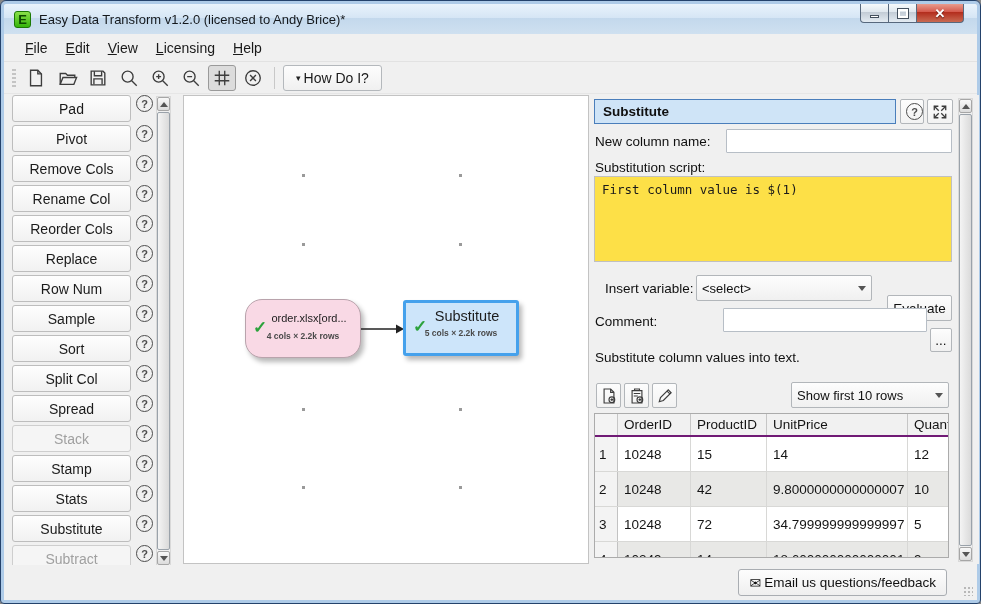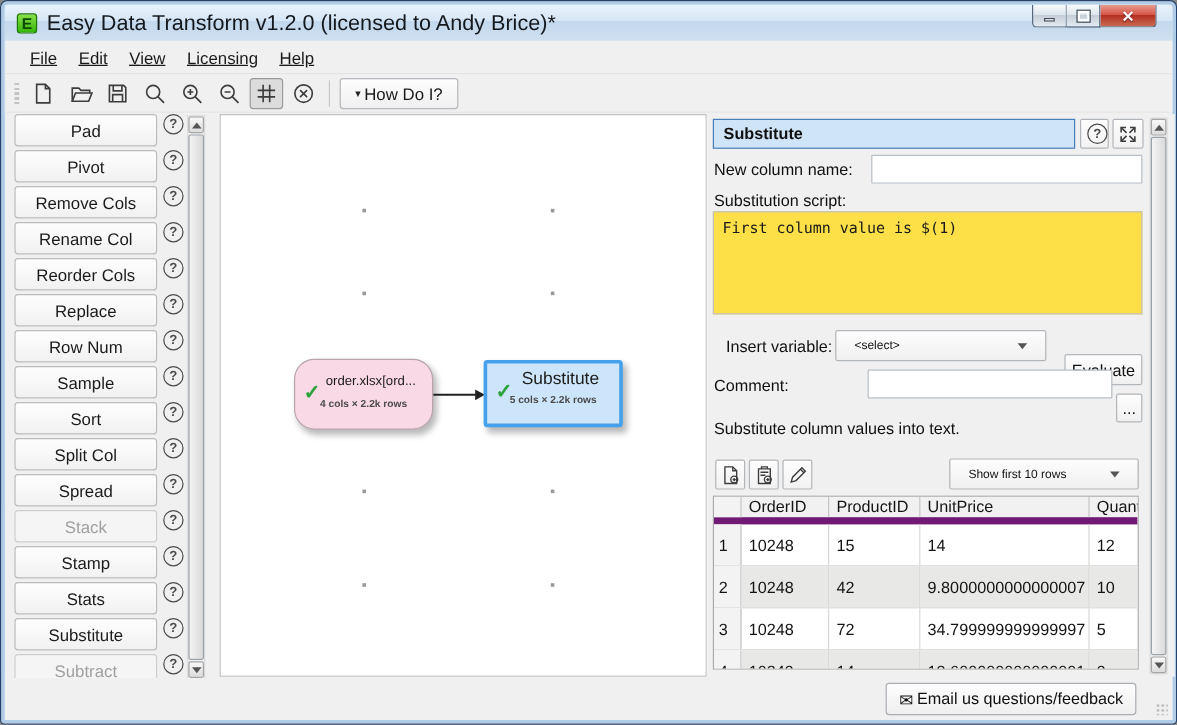--- a/index.html
+++ b/index.html
@@ -8,36 +8,36 @@
             border:1px solid #24426b; border-radius:6px 6px 4px 4px; overflow:hidden;
             box-shadow: inset 0 0 0 3px #aecbe8; }
   
   .titlebar { position:absolute; left:3px; top:3px; right:3px; height:30px;
               background:linear-gradient(#e9f3fc 0%, #d6e6f5 45%, #c3d8ec 46%, #cfe0f0 100%);
               border-radius:4px 4px 0 0; display:flex; align-items:center; }
   .logo { width:17px; height:17px; margin-left:10px; border-radius:3px;
           background:linear-gradient(#8ae04a,#35b50a); border:1px solid #1c7a04;
           display:flex; align-items:center; justify-content:center;
           color:#0c4a00; font-weight:bold; font-size:13px; line-height:1; }
-  .title { margin-left:8px; font-size:18px; color:#14181c; }
+  .title { margin-left:8px; font-size:13px; color:#14181c; }
   .win-controls { position:absolute; right:13px; top:0; display:flex; }
   .wbtn { height:19px; border:1px solid #57687d; border-top:none; display:flex; align-items:center; justify-content:center;
           background:linear-gradient(#f7fafc,#dfe7ee 45%,#c3ccd6 46%,#e3ebf2); }
   .wbtn.min { width:29px; border-radius:0 0 0 4px; }
   .wbtn.max { width:28px; border-left:none; }
   .wbtn.close { width:47px; border-left:none; border-radius:0 0 4px 0;
           background:linear-gradient(#e89c8e,#d4574a 45%,#b32d1d 46%,#c96a52); }
   .glyph-min { width:9px; height:3px; background:#fff; border:1px solid #44505e; margin-top:6px; }
   .glyph-max { width:10px; height:9px; border:2px solid #fff; outline:1px solid #44505e; }
   .glyph-close { color:#fff; font-size:13px; font-weight:bold; text-shadow:0 1px 1px #5c1208; }
   
   .menubar { position:absolute; left:3px; top:33px; right:3px; height:28px; background:#f0f0f0;
              display:flex; align-items:center; padding-left:12px; font-size:14px; color:#1a1a1a;
              border-bottom:1px solid #e2e2e2; }
-  .menu-item { padding:4px 9px;text-decoration:underline; }
+  .menu-item { padding:4px 9px; }
   .menu-item u { text-decoration:underline; }
   
   .toolbar { position:absolute; left:3px; top:61px; right:3px; height:32px; background:#f0f0f0;
              display:flex; align-items:center; border-bottom:1px solid #e6e6e6; }
   .grip { width:4px; height:18px; margin:0 6px 0 8px;
           background-image:repeating-linear-gradient(#c4c4c4 0 2px, transparent 2px 4px); }
   .tool-btn { width:28px; height:26px; display:flex; align-items:center; justify-content:center;
               margin-right:3px; border-radius:3px; }
   .tool-btn svg { stroke:#3d3d3d; fill:none; stroke-width:1.5; }
   .tool-btn.active { background:#dcdcdc; border:1px solid #9a9a9a; }
@@ -90,30 +90,30 @@
   .sq-btn { background:linear-gradient(#fdfdfd,#f2f2f2); border:1px solid #b2b6ba; border-radius:2px;
             display:flex; align-items:center; justify-content:center; }
   .rp-help { left:311px; top:4px; width:24px; height:25px; }
   .rp-expand { left:338px; top:4px; width:26px; height:25px; }
   .rp-expand svg { stroke:#3d3d3d; fill:none; stroke-width:1.6; }
   .txt-input { background:#fff; border:1px solid #b7bec6; border-radius:1px; font-family:"Liberation Sans",sans-serif; font-size:13px; padding:0 5px; }
   .rp-label { height:20px; display:flex; align-items:center; }
   .script-area { left:5px; top:81px; width:358px; height:86px; background:#fde047; border:1px solid #c0c0c0;
                  font-family:"DejaVu Sans Mono",monospace; font-size:12.5px; color:#1a1a1a; padding:5px 7px; resize:none; }
   .combo { background:linear-gradient(#fdfdfd,#f0f0f0); border:1px solid #b2b6ba; border-radius:2px;
-           display:flex; align-items:center; padding:0 15px; font-size:10px; }
+           display:flex; align-items:center; padding:0 5px; font-size:13px; }
   .combo .tri-down { margin-left:auto; }
   .push-btn { background:linear-gradient(#fdfdfd,#f0f0f0); border:1px solid #b2b6ba; border-radius:2px;
               display:flex; align-items:center; justify-content:center; font-size:13.5px;margin-top:20px; }
   .mini-icon-btn { width:25px; height:25px; }
   .mini-icon-btn svg { stroke:#3d3d3d; fill:none; stroke-width:1.4; }
   
   .tbl { left:5px; top:318px; width:355px; height:145px; background:#fff; border:1px solid #ababab; overflow:hidden; }
   .trow { display:flex; height:35px; border-bottom:1px solid #d8d8d6; }
-  .trow.head { height:23px; background:#f1f1f1; border-bottom:6px solid #701a75; }
+  .trow.head { height:23px; background:#f1f1f1; border-bottom:2px solid #701a75; }
   .tcell { flex:none; padding:0 0 0 6px; display:flex; align-items:center; font-size:13.5px; color:#141414;
            border-right:1px solid #d8d8d6; overflow:hidden; white-space:nowrap; }
   .trow.head .tcell { border-right:1px solid #c6c6c6; }
   .tcell.numc { width:23px; background:#f3f3f3; border-right:1px solid #c2c2c2; padding-left:4px; }
   .trow.even .tcell:not(.numc) { background:#e8e8e6; }
   .c1{width:73px}.c2{width:76px}.c3{width:141px}.c4{width:70px;border-right:none}
   
   .statusbar { position:absolute; left:3px; right:3px; bottom:3px; height:35px; background:#f0f0f0; }
   .email-btn { position:absolute; right:30px; top:4px; height:27px; padding:0 10px;
                background:linear-gradient(#fdfdfd,#efefef); border:1px solid #a9adb2; border-radius:3px;

